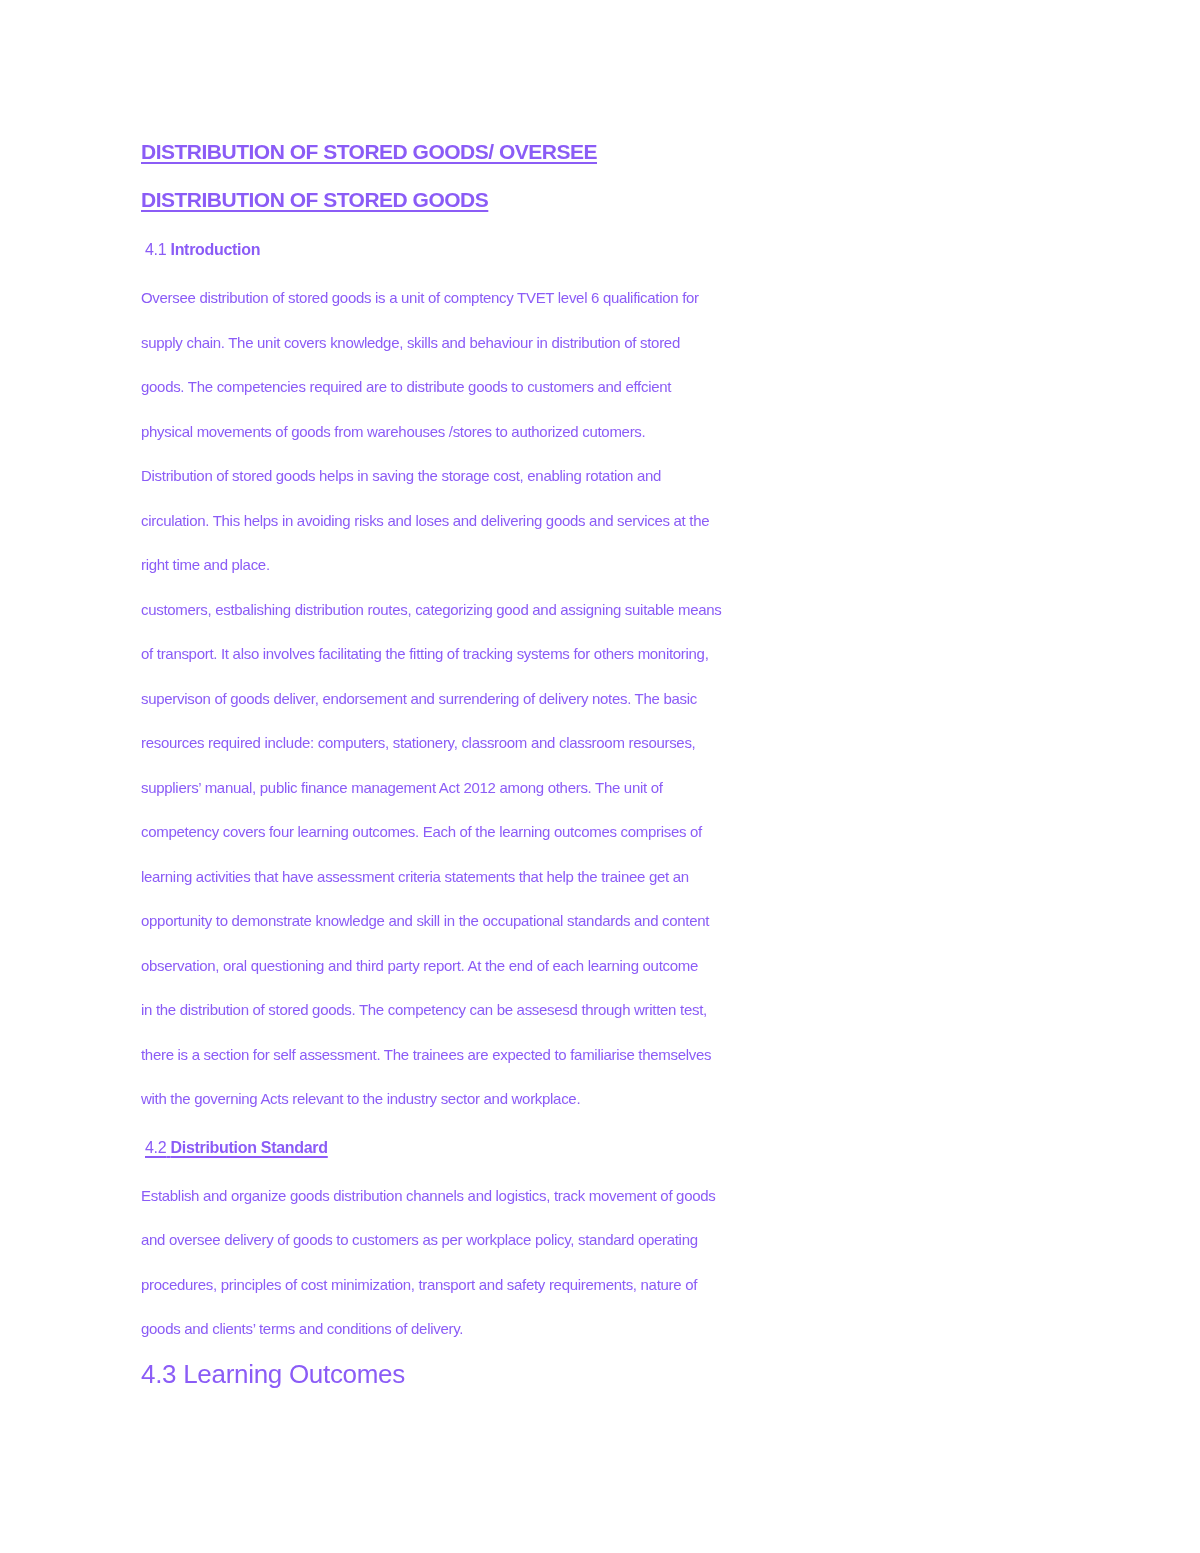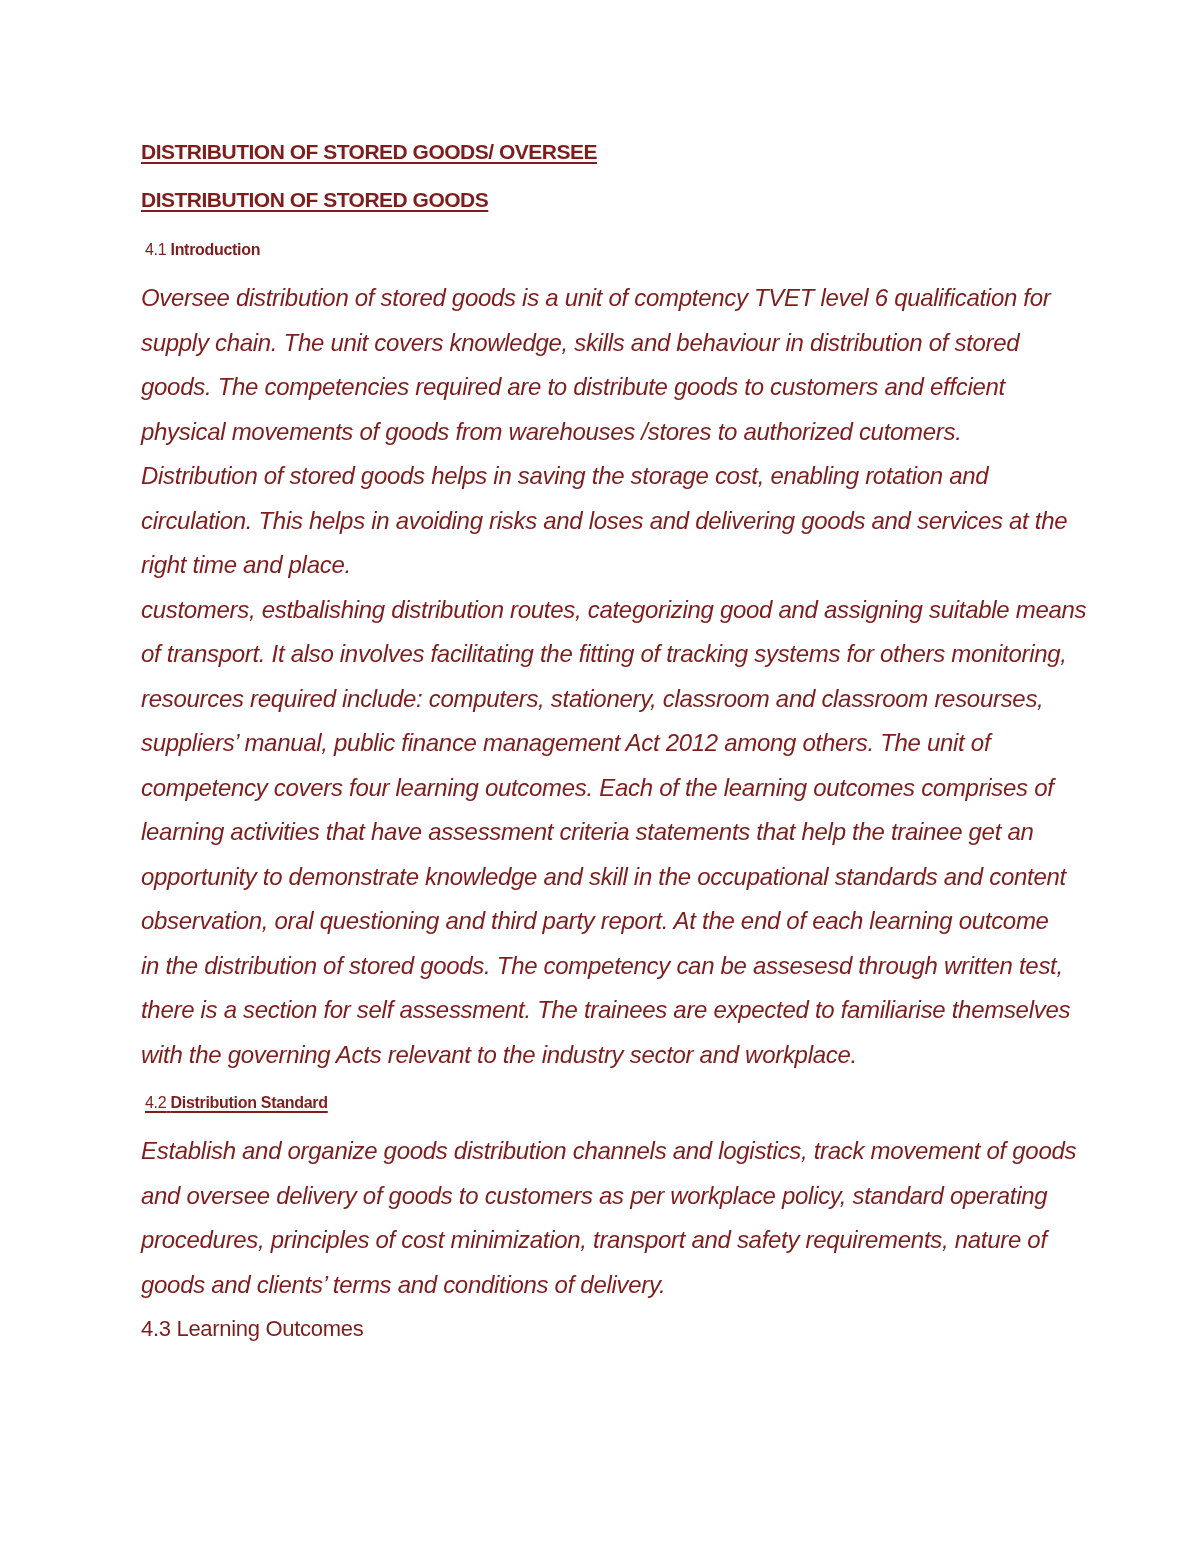--- a/index.html
+++ b/index.html
@@ -8,21 +8,21 @@
     background: #ffffff;
   }
   .page {
     position: relative;
     width: 1200px;
     height: 1553px;
     background: #ffffff;
     box-sizing: border-box;
     padding: 128px 110px 0 141px;
     font-family: "Liberation Sans", sans-serif;
-    color: #7f1d1d;
+    color: #8b5cf6;
     overflow: hidden;
   }
   .doc-title {
     margin: 0;
     font-size: 21px;
     font-weight: bold;
     line-height: 48px;
     height: 48px;
     letter-spacing: -0.5px;
     text-decoration: underline;
@@ -44,29 +44,28 @@
   }
   .section-heading.underlined {
     text-decoration: underline;
     text-decoration-thickness: 2px;
     text-underline-offset: 3px;
   }
   .body-para {
     margin: 0;
   }
   .text-line {
-    font-size: 24px;
+    font-size: 15px;
     line-height: 44.5px;
     height: 44.5px;
     letter-spacing: -0.3px;
     white-space: nowrap;
-    font-style: italic;
   }
   .plain-heading {
-    font-size: 22px;
+    font-size: 26px;
     line-height: 44px;
     height: 44px;
     letter-spacing: -0.3px;
     white-space: nowrap;
   }
 </style>
 </head>
 <body>
 
 <div class="page">
@@ -79,20 +78,21 @@
   <div class="body-para">
     <div class="text-line">Oversee distribution of stored goods is a unit of comptency TVET level 6 qualification for</div>
     <div class="text-line">supply chain. The unit covers knowledge, skills and behaviour in distribution of stored</div>
     <div class="text-line">goods. The competencies required are to distribute goods to customers and effcient</div>
     <div class="text-line">physical movements of goods from warehouses /stores to authorized cutomers.</div>
     <div class="text-line">Distribution of stored goods helps in saving the storage cost, enabling rotation and</div>
     <div class="text-line">circulation. This helps in avoiding risks and loses and delivering goods and services at the</div>
     <div class="text-line">right time and place.</div>
     <div class="text-line">customers, estbalishing distribution routes, categorizing good and assigning suitable means</div>
     <div class="text-line">of transport. It also involves facilitating the fitting of tracking systems for others monitoring,</div>
+    <div class="text-line">supervison of goods deliver, endorsement and surrendering of delivery notes. The basic</div>
     <div class="text-line">resources required include: computers, stationery, classroom and classroom resourses,</div>
     <div class="text-line">suppliers’ manual, public finance management Act 2012 among others. The unit of</div>
     <div class="text-line">competency covers four learning outcomes. Each of the learning outcomes comprises of</div>
     <div class="text-line">learning activities that have assessment criteria statements that help the trainee get an</div>
     <div class="text-line">opportunity to demonstrate knowledge and skill in the occupational standards and content</div>
     <div class="text-line">observation, oral questioning and third party report. At the end of each learning outcome</div>
     <div class="text-line">in the distribution of stored goods. The competency can be assesesd through written test,</div>
     <div class="text-line">there is a section for self assessment. The trainees are expected to familiarise themselves</div>
     <div class="text-line">with the governing Acts relevant to the industry sector and workplace.</div>
   </div>

